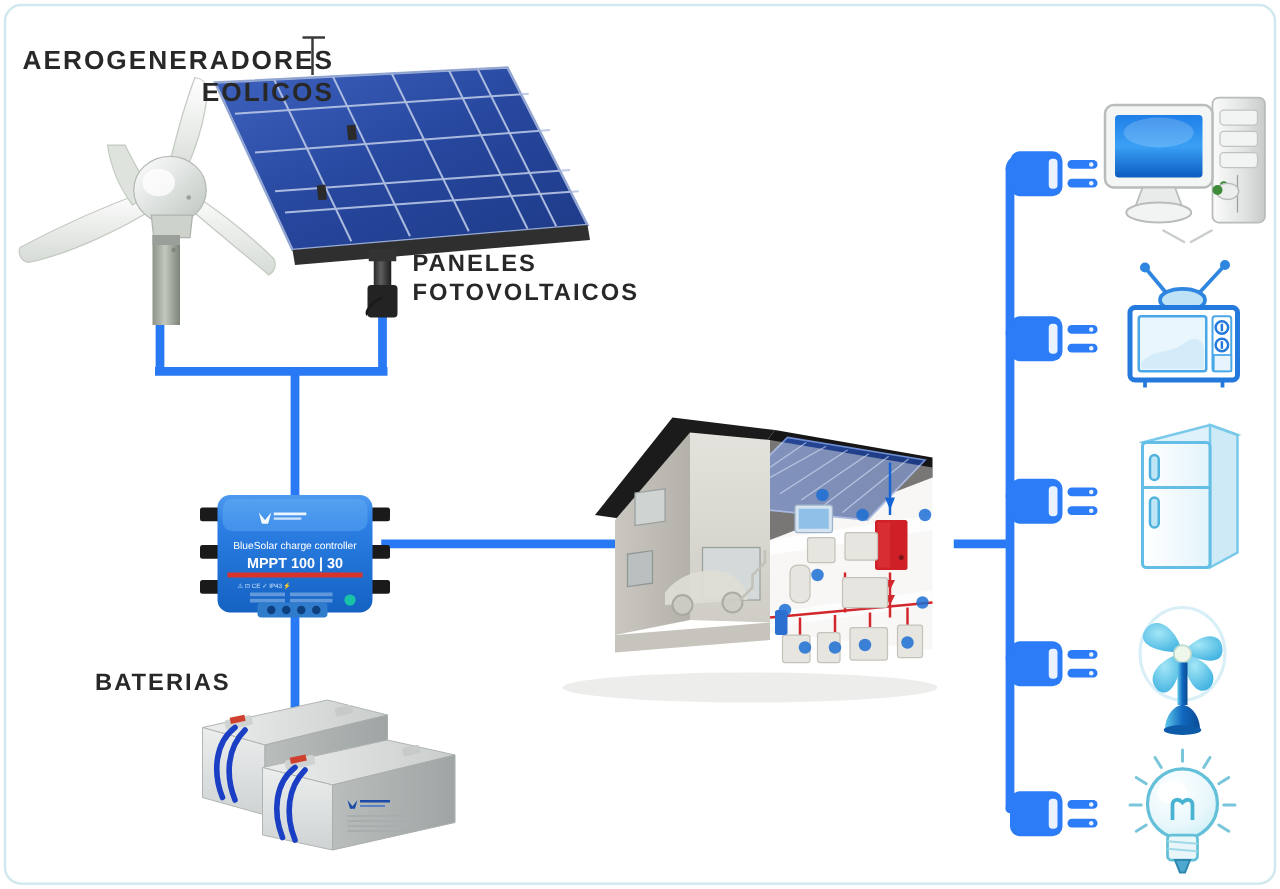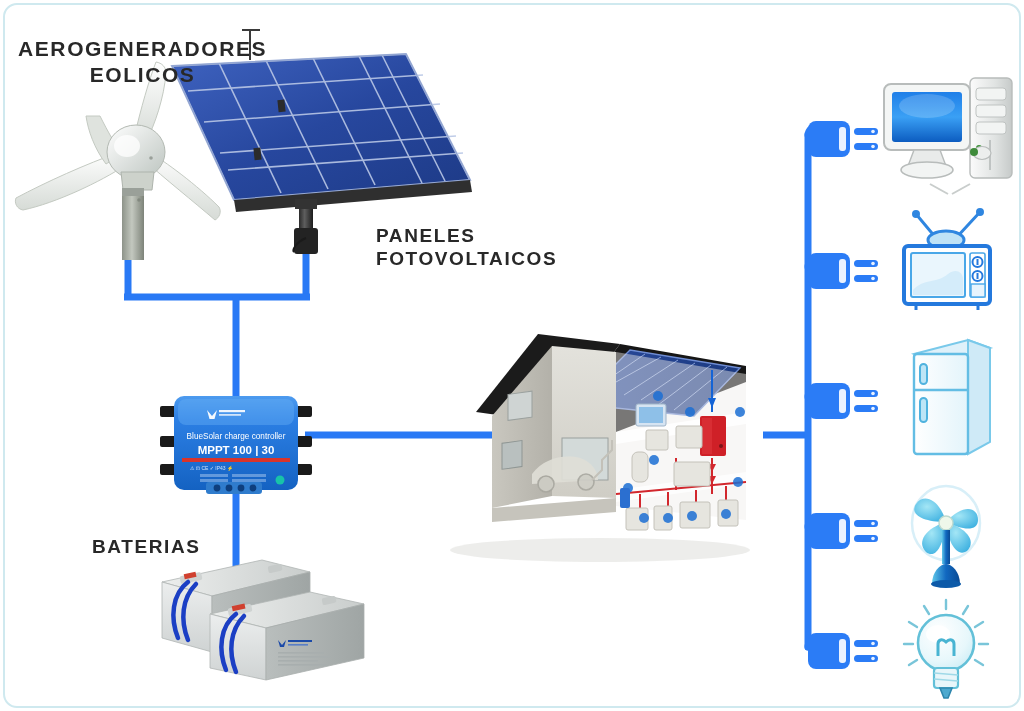--- a/index.html
+++ b/index.html
@@ -515,23 +515,23 @@
     <ellipse cx="40" cy="38" rx="12" ry="9" fill="#ffffff" opacity="0.85"></ellipse>
     <path d="M40,60 L40,48 C40,44 44,42 48,46 C52,42 56,44 56,48 L56,60" fill="none" stroke="#49b4d2" stroke-width="3"></path>
     <rect x="36" y="72" width="24" height="20" rx="3" fill="#e8f6fa" stroke="#63c0d8" stroke-width="2.2"></rect>
     <g stroke="#9fd9e8" stroke-width="1.6">
       <line x1="36" y1="77" x2="60" y2="79"></line>
       <line x1="36" y1="83" x2="60" y2="85"></line>
     </g>
     <path d="M42,92 L54,92 L50,102 L46,102 Z" fill="#4da9cf" stroke="#2e86ad" stroke-width="1.6"></path>
   </svg>
 
-  <div class="lbl" style="left:18px;top:36px;font-size:21px;text-align:center;">AEROGENERADORES
+  <div class="lbl" style="left:18px;top:36px;font-size:21px;text-align:right;">AEROGENERADORES
 EOLICOS</div>
 
-  <div class="lbl" style="left:330px;top:224px;font-size:19px;text-align:left;margin-left:46px;">PANELES
+  <div class="lbl" style="left:330px;top:200px;font-size:19px;text-align:left;">PANELES
 FOTOVOLTAICOS</div>
 
 
-  <div class="lbl" style="left:92px;top:535px;font-size:19px;text-align:center;">BATERIAS</div>
+  <div class="lbl" style="left:76px;top:535px;font-size:19px;text-align:center;">BATERIAS</div>
 
   <div class="frame"></div>
 </div>
 
 </body></html>

